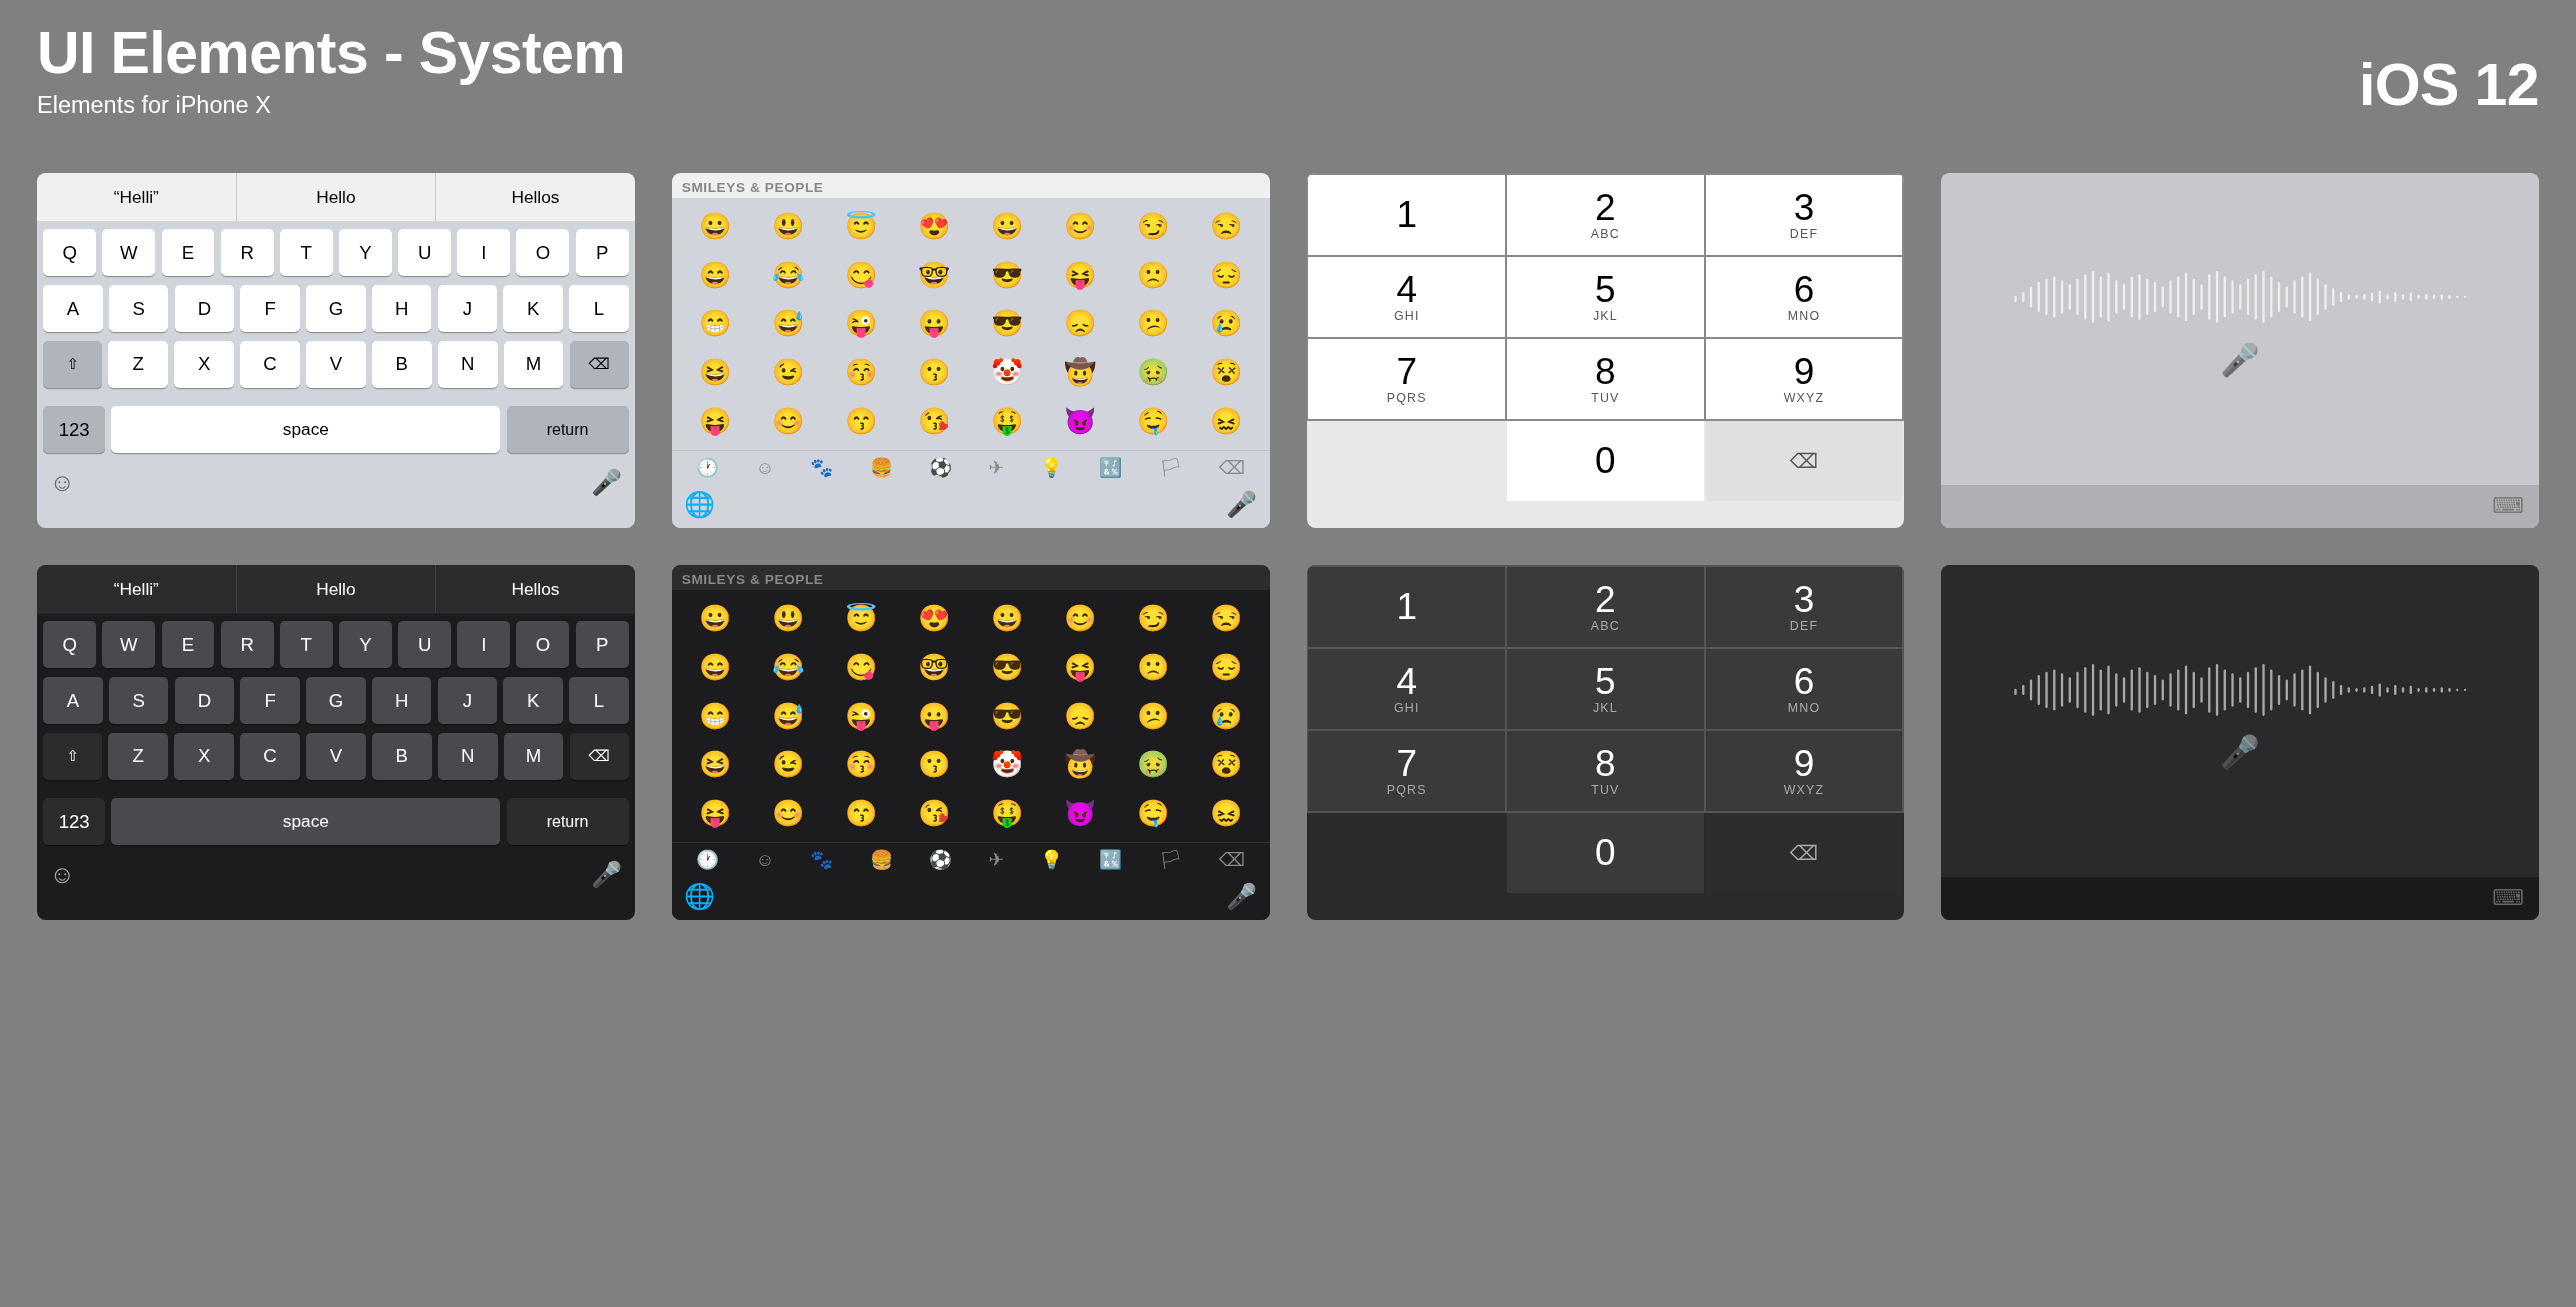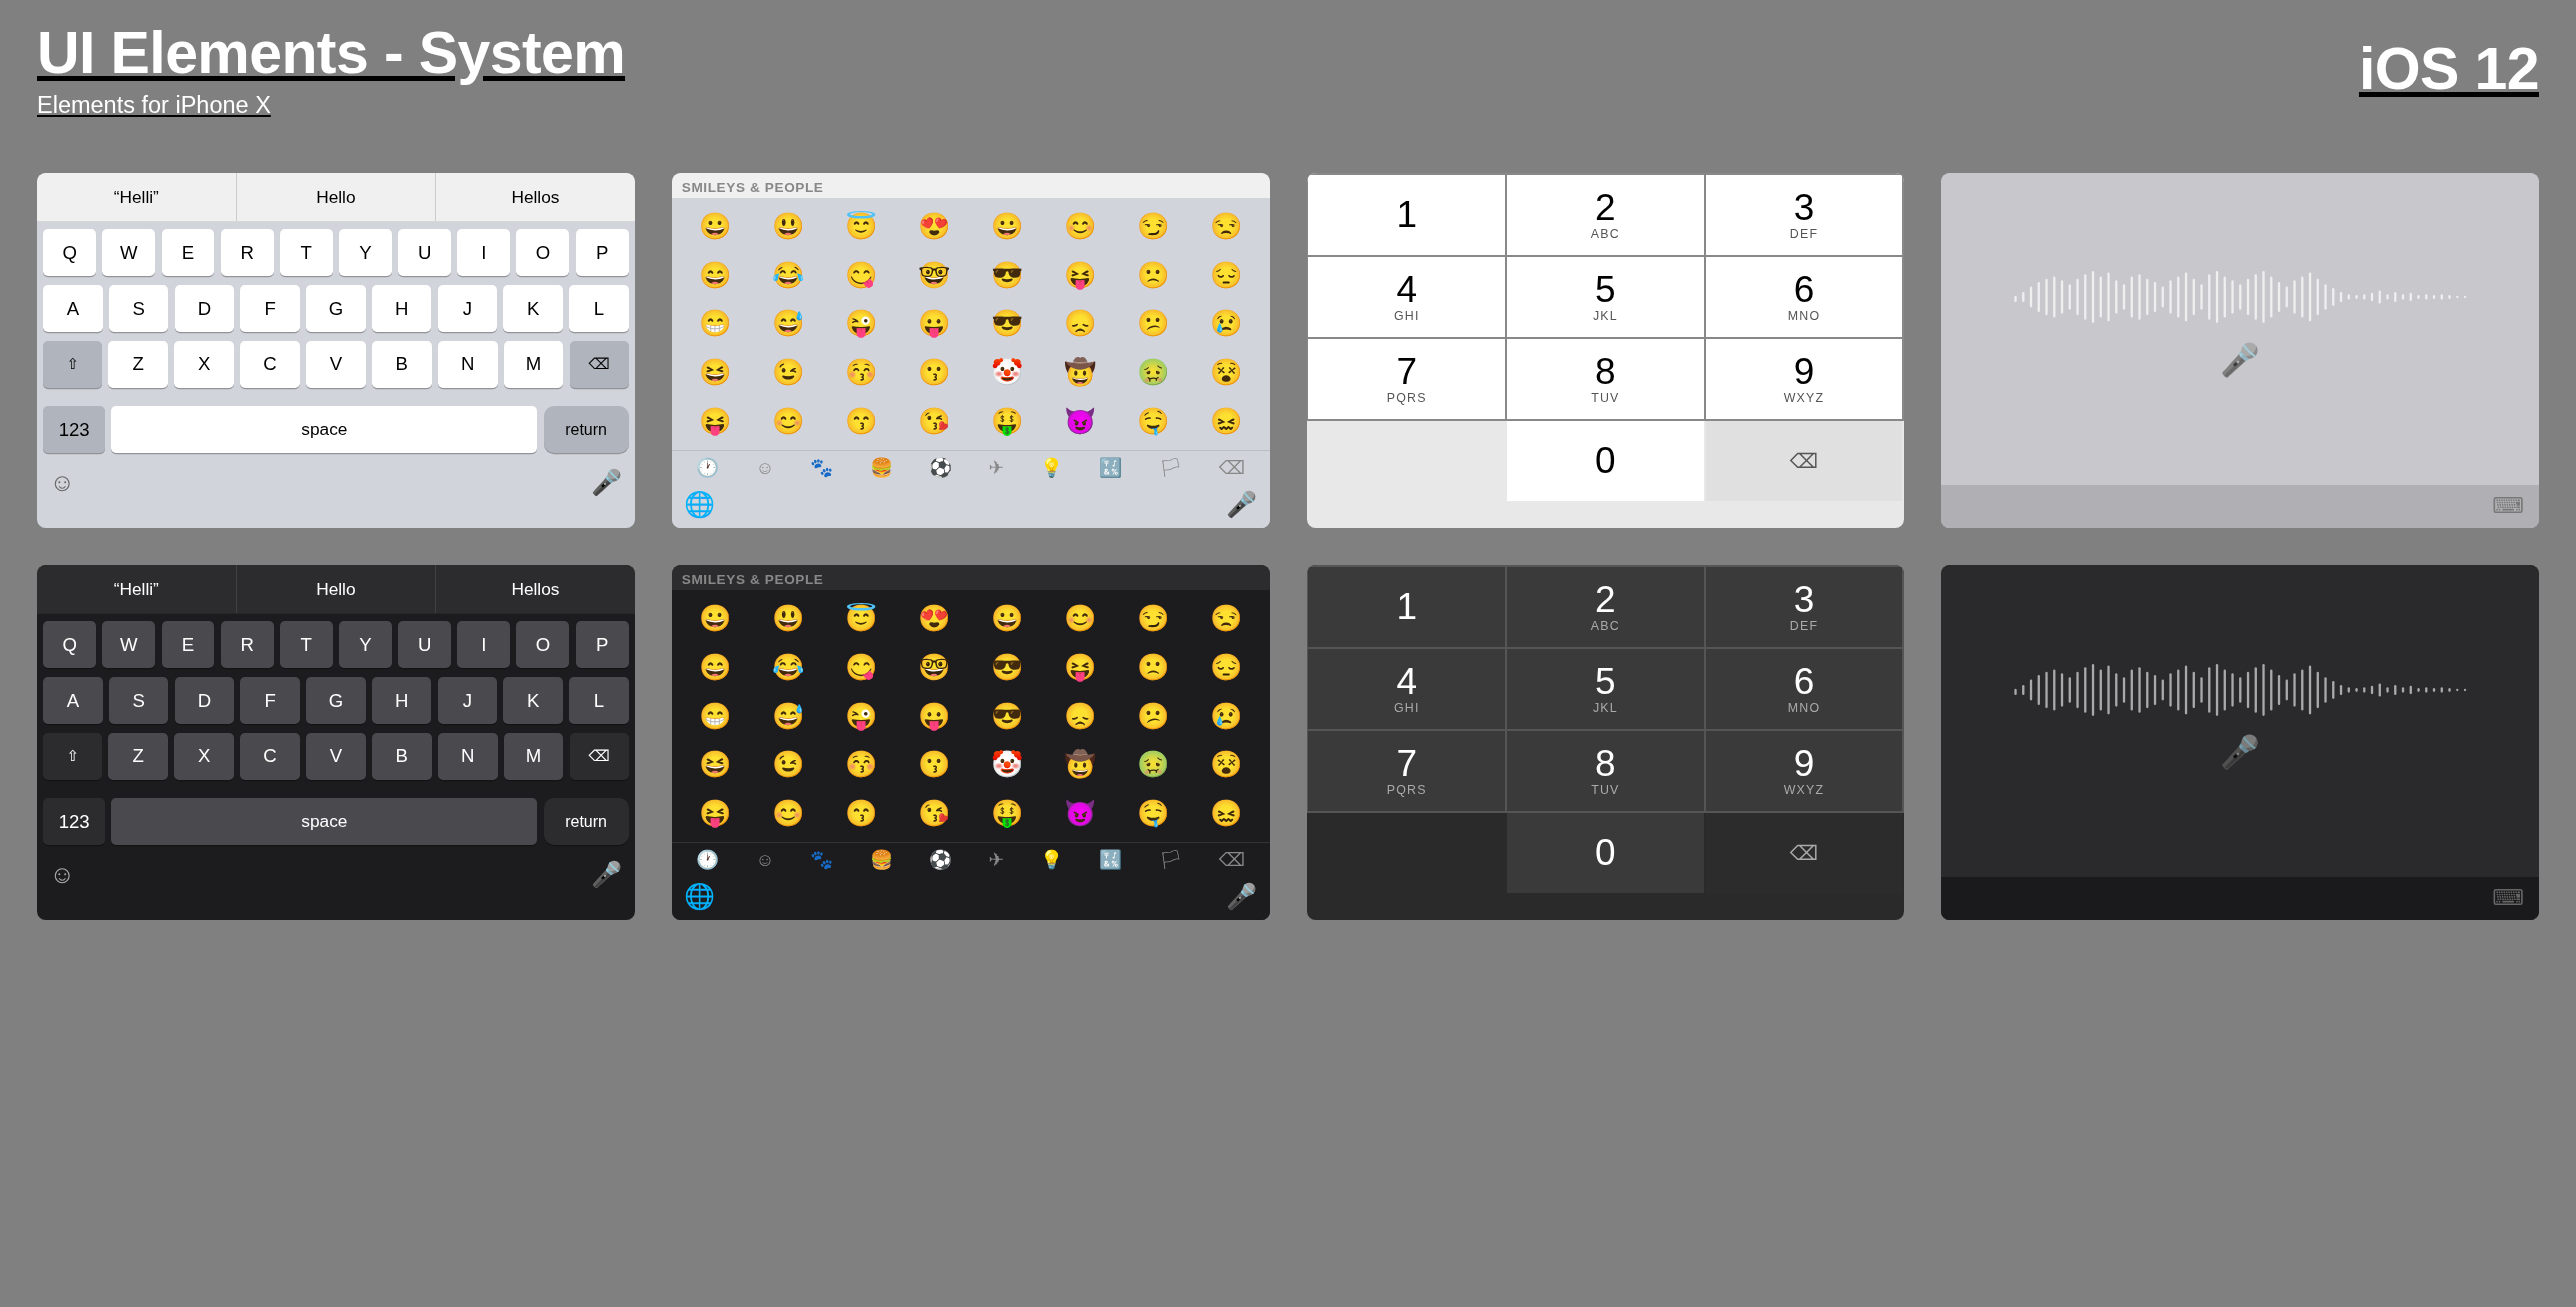--- a/index.html
+++ b/index.html
@@ -12,22 +12,21 @@
       position: relative;
     }
 
     .page-header {
       position: absolute;
       top: 18.6px;
       left: 37px;
       right: 37px;
       display: flex;
       justify-content: space-between;
-      align-items: center;
-      text-decoration: underline;
+      align-items: flex-end;
     }
 
     .header-left h1 {
       color: #fff;
       font-size: 59px;
       font-weight: 700;
       letter-spacing: -0.6px;
     }
 
     .header-left .subtitle {
@@ -173,27 +172,27 @@
       justify-content: center;
       border-radius: 5px;
       font-size: 17.3px;
       box-shadow: 0 1.2px 0 rgba(0,0,0,0.3);
     }
 
     .bottom-bar .key-space.light { background: #fff; color: #000; }
     .bottom-bar .key-space.dark { background: #4a4a4e; color: #fff; }
 
     .bottom-bar .key-return {
-      width: 85px;
+      width: 122px;
       height: 47px;
       flex: none;
       display: flex;
       align-items: center;
       justify-content: center;
-      border-radius: 10px;
+      border-radius: 5px;
       font-size: 16px;
       box-shadow: 0 1.2px 0 rgba(0,0,0,0.3);
     }
 
     .bottom-bar .key-return.light { background: #b0b5bd; color: #000; }
     .bottom-bar .key-return.dark { background: #2c2c2e; color: #fff; }
 
     
     .footer-bar {
       display: flex;

